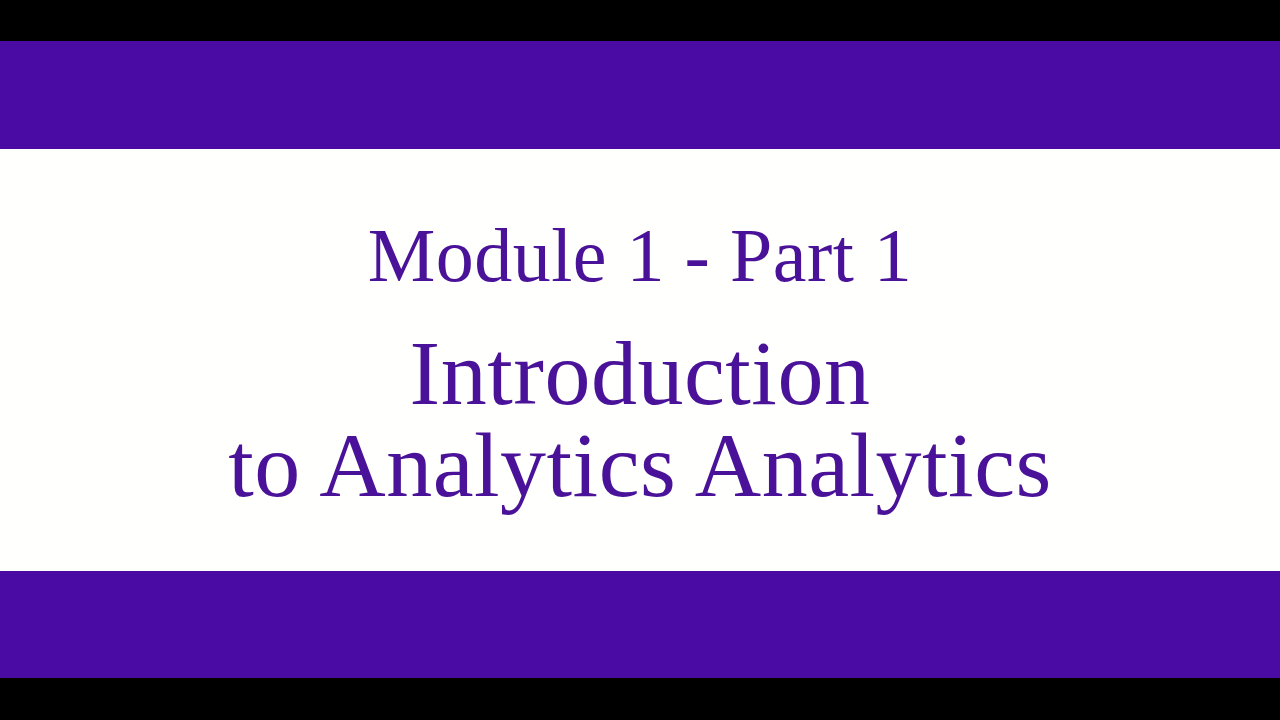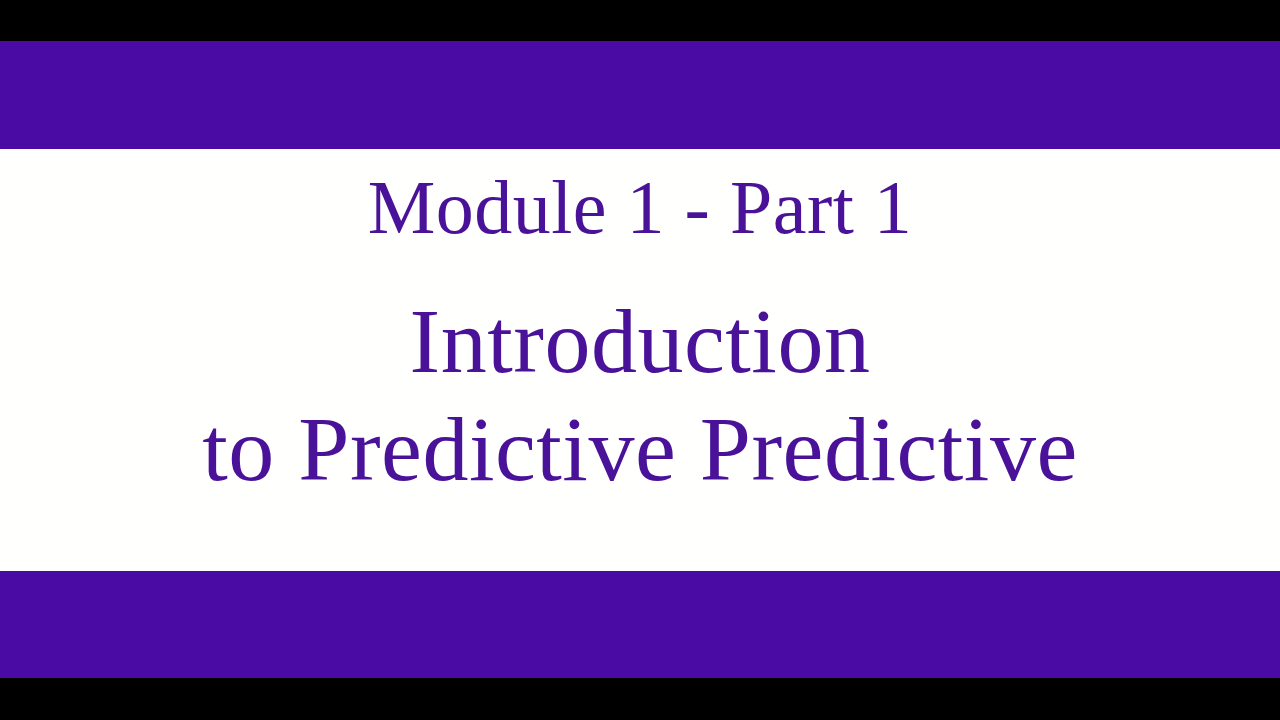--- a/index.html
+++ b/index.html
@@ -50,22 +50,21 @@
     position: absolute;
     left: 0;
     top: 108px;
     width: 1280px;
     height: 422px;
     display: flex;
     flex-direction: column;
     align-items: center;
     justify-content: flex-start;
     box-sizing: border-box;
-    padding-top: 20px;
-    gap: 16px;
+    padding-top: 68px;
   }
   .title-line {
     color: #4A1299;
     text-align: center;
     white-space: nowrap;
     line-height: 1.0;
     font-weight: normal;
     margin: 0;
     letter-spacing: 0.5px;
   }
@@ -87,21 +86,21 @@
 
   <div class="letterbox letterbox-top"></div>
 
   <div class="slide-canvas">
 
     <div class="band band-top"></div>
 
     <div class="title-block">
       <div class="title-line line-module">Module 1 - Part 1</div>
       <div class="title-line line-intro">Introduction</div>
-      <div class="title-line line-subject">to Predictive Predictive</div>
+      <div class="title-line line-subject">to Analytics Analytics</div>
     </div>
 
     <div class="band band-bottom"></div>
 
   </div>
 
   <div class="letterbox letterbox-bottom"></div>
 
 </div>
 

